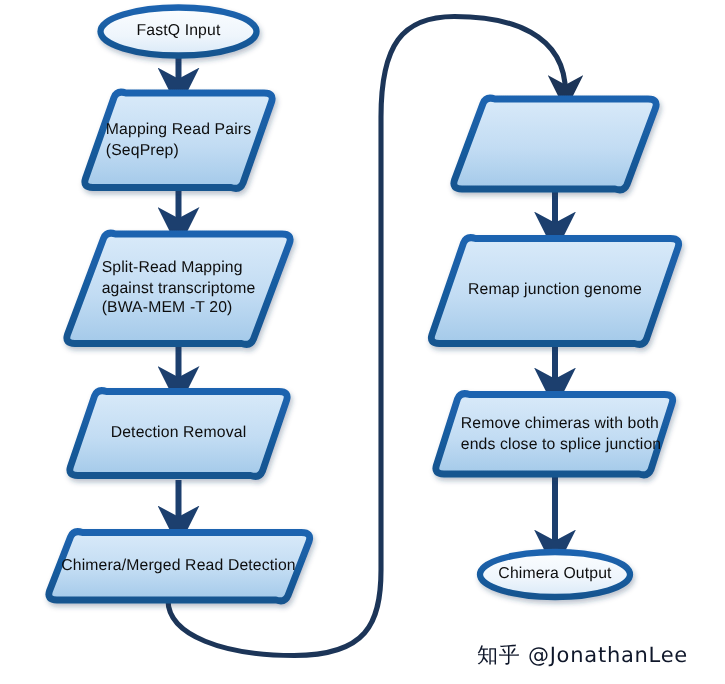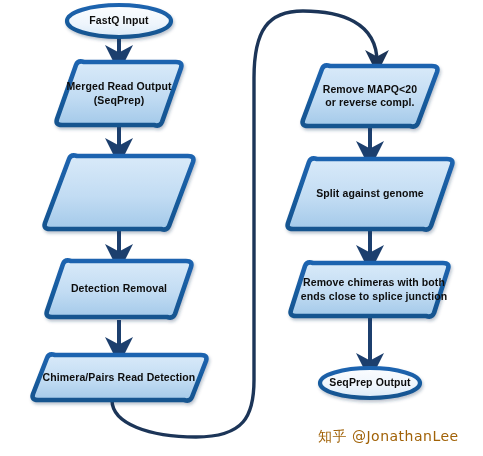--- a/index.html
+++ b/index.html
@@ -22,33 +22,32 @@
     left: 0;
     top: 0;
     width: 483px;
     height: 456px;
   }
   .node-label {
     position: absolute;
     display: flex;
     align-items: center;
     justify-content: center;
-    text-align: center;
     color: #0d0d0d;
-    font-weight: bold;
+    font-weight: normal;
     letter-spacing: 0.1px;
     line-height: 1.28;
     pointer-events: none;
     white-space: pre-line;
   }
   .lbl-proc { font-size: 10.5px; }
   .lbl-term { font-size: 10.5px; }
   .watermark {
     position: absolute;
-    color: #a16207;
+    color: #0f172a;
     font-size: 14px;
     letter-spacing: 0.5px;
     font-family: "DejaVu Sans", sans-serif;
     white-space: nowrap;
   }
 </style>
 </head>
 <body>
 
 <div id="canvas">
@@ -128,33 +127,34 @@
       <path d="M 313 263 Q 307 261 305 266 L 291 310 Q 289 316 296 316 L 426 316 Q 432 318 434 313 L 448 269 Q 450 263 443 263 Z" fill="url(#nodeFill)" stroke="url(#borderGrad)" stroke-width="4.6" stroke-linejoin="round"></path>
     </g>
 
     <g filter="url(#softShadow)">
       <ellipse cx="370" cy="383" rx="50" ry="15" fill="url(#termFill)" stroke="url(#borderGrad)" stroke-width="4.2"></ellipse>
     </g>
   </svg>
 
   <div class="node-label lbl-term" style="left:67px; top:6px; width:104px; height:30px;">FastQ Input</div>
 
-  <div class="node-label lbl-proc" style="left:57px; top:62px; width:124px; height:63px;">Merged Read Output
+  <div class="node-label lbl-proc" style="left:57px; top:62px; width:124px; height:63px;">Mapping Read Pairs
 (SeqPrep)</div>
 
+  <div class="node-label lbl-proc" style="left:50px; top:156px; width:138px; height:73px;">Split-Read Mapping
+against transcriptome
+(BWA-MEM -T 20)</div>
 
   <div class="node-label lbl-proc" style="left:53px; top:261px; width:132px; height:56px;">Detection Removal</div>
 
-  <div class="node-label lbl-proc" style="left:36px; top:355px; width:166px; height:45px;">Chimera/Pairs Read Detection</div>
+  <div class="node-label lbl-proc" style="left:36px; top:355px; width:166px; height:45px;">Chimera/Merged Read Detection</div>
 
-  <div class="node-label lbl-proc" style="left:307px; top:66px; width:126px; height:60px;">Remove MAPQ&lt;20
-or reverse compl.</div>
 
-  <div class="node-label lbl-proc" style="left:292px; top:159px; width:156px; height:70px;">Split against genome</div>
+  <div class="node-label lbl-proc" style="left:292px; top:159px; width:156px; height:70px;">Remap junction genome</div>
 
   <div class="node-label lbl-proc" style="left:298px; top:263px; width:152px; height:53px;">Remove chimeras with both
 ends close to splice junction</div>
 
-  <div class="node-label lbl-term" style="left:318px; top:368px; width:104px; height:30px;">SeqPrep Output</div>
+  <div class="node-label lbl-term" style="left:318px; top:368px; width:104px; height:30px;">Chimera Output</div>
 
   <div class="watermark" style="left:318px; top:428px;">知乎 @JonathanLee</div>
 
 </div>
 
 </body></html>

